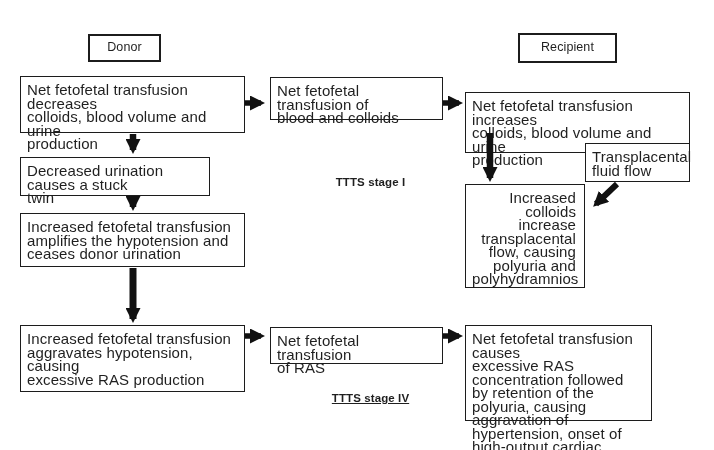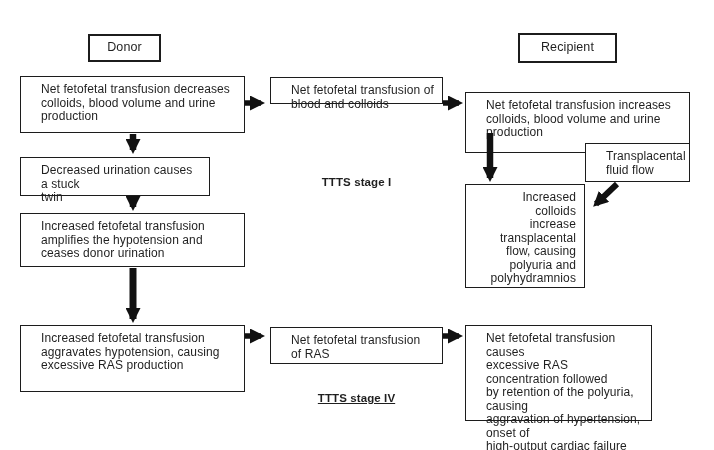--- a/index.html
+++ b/index.html
@@ -10,38 +10,38 @@
     background: #ffffff;
     font-family: "Liberation Sans", "DejaVu Sans", sans-serif;
     color: #1f1f1f;
     overflow: hidden;
   }
   .box {
     position: absolute;
     background: #ffffff;
     border: 1.5px solid #1c1c1c;
     box-sizing: border-box;
-    font-size: 12px;
+    font-size: 15px;
     line-height: 13.5px;
-    padding: 6px 8px 4px 20px;
+    padding: 6px 8px 4px 6px;
     white-space: pre-line;
     letter-spacing: 0.1px;
   }
   .header-box {
     border-width: 2px;
     display: flex;
     align-items: center;
     justify-content: center;
     font-size: 12.5px;
     padding: 0;
     white-space: nowrap;
   }
   .stage-label {
     position: absolute;
-    left: 270px;
+    left: 284px;
     width: 173px;
     text-align: center;
     font-weight: bold;
     font-size: 11.5px;
     letter-spacing: 0.1px;
   }
   #arrow-layer {
     position: absolute;
     left: 0; top: 0;
     width: 714px; height: 450px;
@@ -72,21 +72,21 @@
 production</div>
   <div class="box" style="left:20px; top:157px; width:190px; height:39px;">Decreased urination causes a stuck
 twin</div>
   <div class="box" style="left:20px; top:213px; width:225px; height:54px;">Increased fetofetal transfusion
 amplifies the hypotension and
 ceases donor urination</div>
   <div class="box" style="left:20px; top:325px; width:225px; height:67px;">Increased fetofetal transfusion
 aggravates hypotension, causing
 excessive RAS production</div>
 
-  <div class="box" style="left:270px; top:77px; width:173px; height:27px;">Net fetofetal transfusion of
+  <div class="box" style="left:270px; top:77px; width:173px; height:43px;">Net fetofetal transfusion of
 blood and colloids</div>
   <div class="box" style="left:270px; top:327px; width:173px; height:37px;">Net fetofetal transfusion
 of RAS</div>
 
   <div class="stage-label" style="top:176px;">TTTS stage I</div>
   <div class="stage-label" style="top:392px;text-decoration:underline;">TTTS stage IV</div>
 
   <div class="box" style="left:465px; top:92px; width:225px; height:61px;">Net fetofetal transfusion increases
 colloids, blood volume and urine
 production</div>

